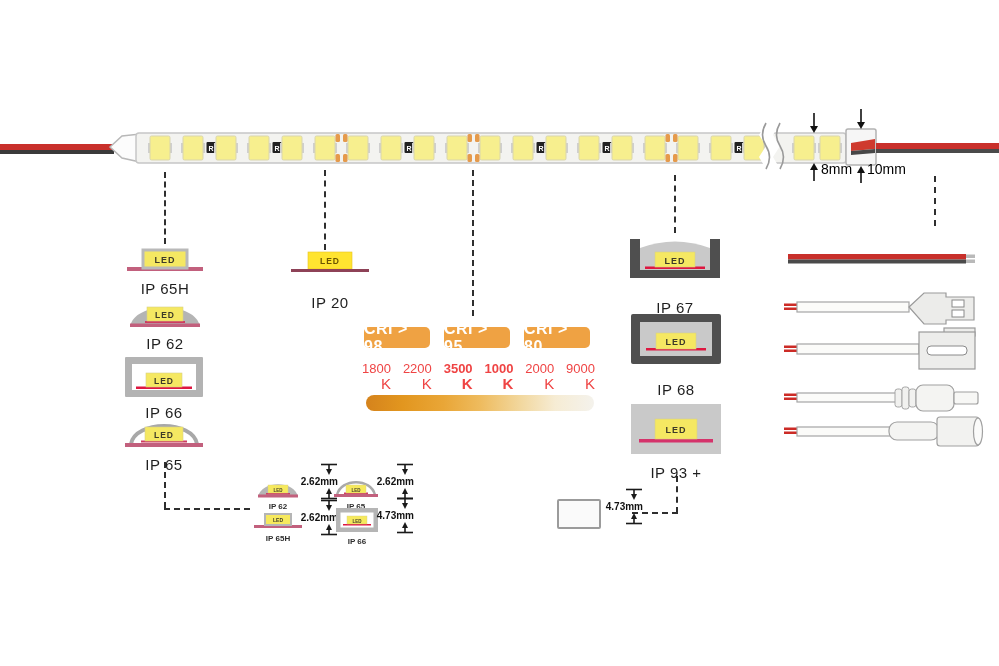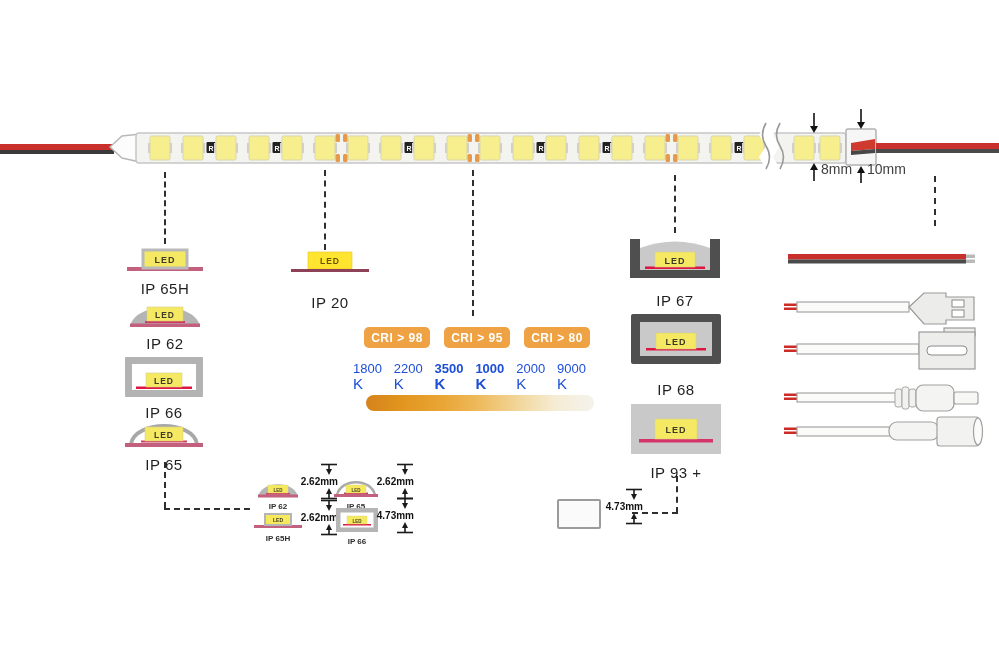--- a/index.html
+++ b/index.html
@@ -3,25 +3,25 @@
 <meta charset="utf-8">
 <style>
 *{margin:0;padding:0;box-sizing:border-box}
 html,body{width:999px;height:666px}
 body{background:#fff;font-family:"Liberation Sans",sans-serif;position:relative;overflow:hidden;color:#1f1f1f}
 .abs{position:absolute}
 svg text{font-family:"Liberation Sans",sans-serif}
 .dashv{border-left:2px dashed #2e2e2e;width:0}
 .dashh{border-top:2px dashed #2e2e2e;height:0}
 .iplabel{font-size:15px;color:#1f1f1f;text-align:center;letter-spacing:.5px;white-space:nowrap}
-.dimtext{font-size:14px;color:#404040;white-space:nowrap}
+.dimtext{font-size:14px;color:#000000;white-space:nowrap}
 .cri-row{display:flex;gap:14px}
-.cri{width:66px;height:21px;background:#EFA243;border-radius:5px;color:#fff;font-size:12px;font-weight:bold;display:flex;align-items:center;justify-content:center;letter-spacing:.5px}
+.cri{width:66px;height:21px;background:#EFA243;border-radius:5px;color:#fff;font-size:16px;font-weight:bold;display:flex;align-items:center;justify-content:center;letter-spacing:.5px}
 .temp-row{display:flex;justify-content:space-between;width:242px}
-.tempcol{width:38px;text-align:left;color:#1d4ed8;line-height:1.05}
+.tempcol{width:38px;text-align:right;color:#ef4444;line-height:1.05}
 .tempnum{font-size:13px}
 .tempnum.em{font-weight:bold}
 .tempk{font-size:15px}
 .tempk.em{font-weight:bold}
 .gradbar{height:16px;border-radius:9px;background:linear-gradient(90deg,#d5831c 0%,#e2961f 16%,#e9a637 34%,#eebb5e 50%,#f2d89f 68%,#f6ecd4 83%,#f4f2ec 100%)}
 .minilabel{font-size:8px;font-weight:bold;color:#2d2d2d;text-align:center;white-space:nowrap}
 .dimw{display:flex;flex-direction:column;align-items:flex-end}
 .dimw svg line{stroke:#1a1a1a;stroke-width:1.6}
 .dimw svg polygon{fill:#1a1a1a}
 .dtext{font-size:10px;font-weight:bold;color:#111;margin:0;white-space:nowrap}
@@ -251,21 +251,21 @@
 <div class="abs" style="left:628px;top:234px">
   <svg width="94" height="46">
     <path d="M12,44 V14 Q47,1 82,14 V44 Z" fill="#c9c9c9"></path>
     <rect x="2" y="5" width="10" height="39" fill="#4f4f4f"></rect>
     <rect x="82" y="5" width="10" height="39" fill="#4f4f4f"></rect>
     <rect x="2" y="36" width="90" height="8" fill="#4f4f4f"></rect>
     <rect x="17" y="32.5" width="60" height="2.5" fill="#de1740"></rect>
     <rect x="27" y="18" width="40" height="15" fill="#f5e862" stroke="#d6cf87" stroke-width=".6"></rect>
     <text x="47" y="29.5" text-anchor="middle" font-size="9" font-weight="bold" fill="#3d3a28" letter-spacing="1">LED</text>
   </svg>
-  <div class="iplabel" style="width:94px;margin-top:8px">IP 67</div>
+  <div class="iplabel" style="width:94px;margin-top:15px">IP 67</div>
 </div>
 
 <div class="abs" style="left:630px;top:313px">
   <svg width="92" height="52">
     <rect x="1" y="1" width="90" height="50" rx="2" fill="#4f4f4f"></rect>
     <rect x="10" y="9" width="72" height="34" fill="#c9c9c9"></rect>
     <rect x="16" y="35" width="60" height="2.5" fill="#de1740"></rect>
     <rect x="26" y="20" width="40" height="16" fill="#f5e862" stroke="#d6cf87" stroke-width=".6"></rect>
     <text x="46" y="32" text-anchor="middle" font-size="9" font-weight="bold" fill="#3d3a28" letter-spacing="1">LED</text>
   </svg>

